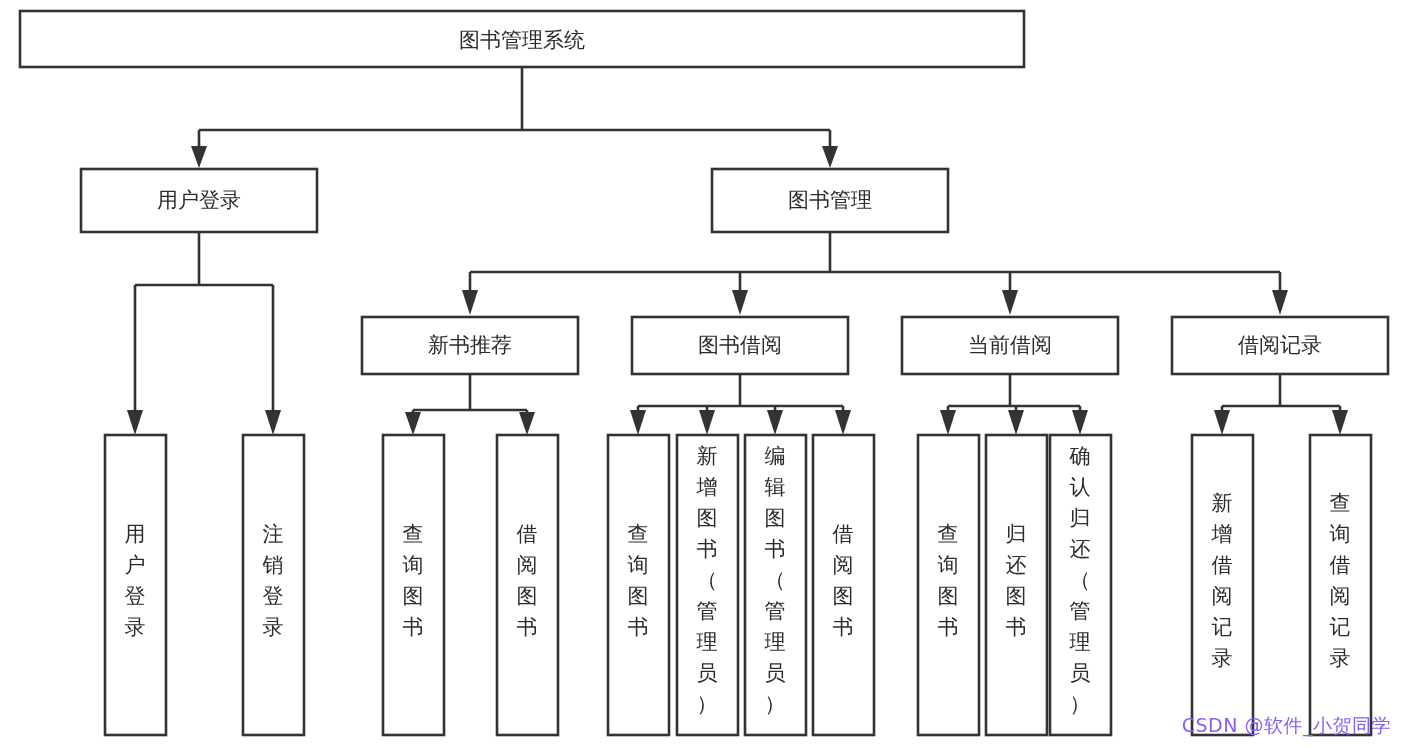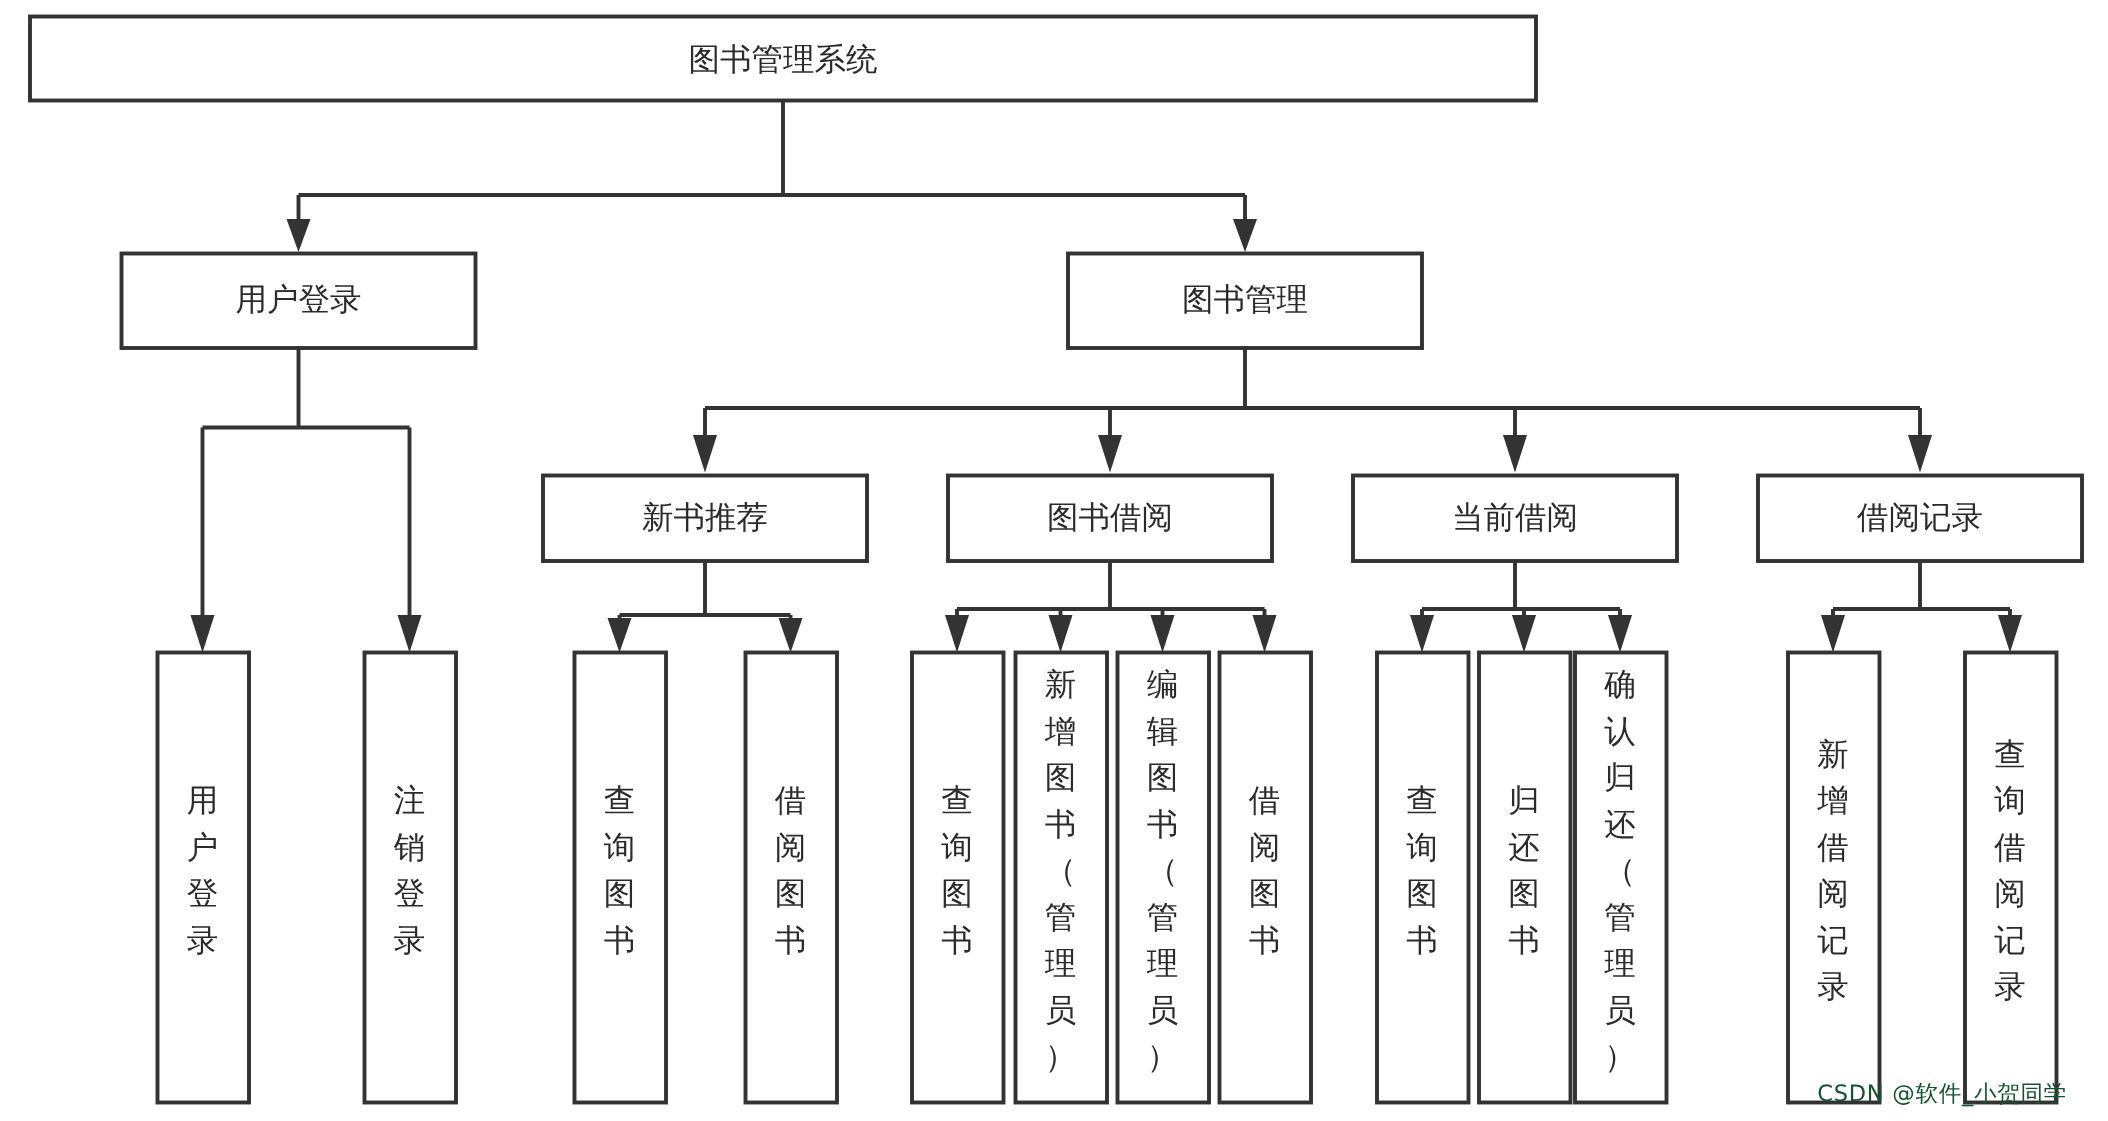--- a/index.html
+++ b/index.html
@@ -49,25 +49,25 @@
     dominant-baseline: middle;
   }
   .node-label-v {
     font-family: "DejaVu Sans", "Liberation Sans", sans-serif;
     font-size: 21px;
     fill: #2b2b2b;
     text-anchor: middle;
   }
   .watermark {
     position: absolute;
-    right: 27px;
+    right: 14px;
     bottom: 8px;
     font-family: "DejaVu Sans", "Liberation Sans", sans-serif;
-    font-size: 15px;
-    color: #14532d;
+    font-size: 19px;
+    color: #8b5cf6;
     letter-spacing: 0.5px;
     white-space: nowrap;
     user-select: none;
   }
 </style>
 </head>
 <body>
 
 <div id="diagram-root">
 

